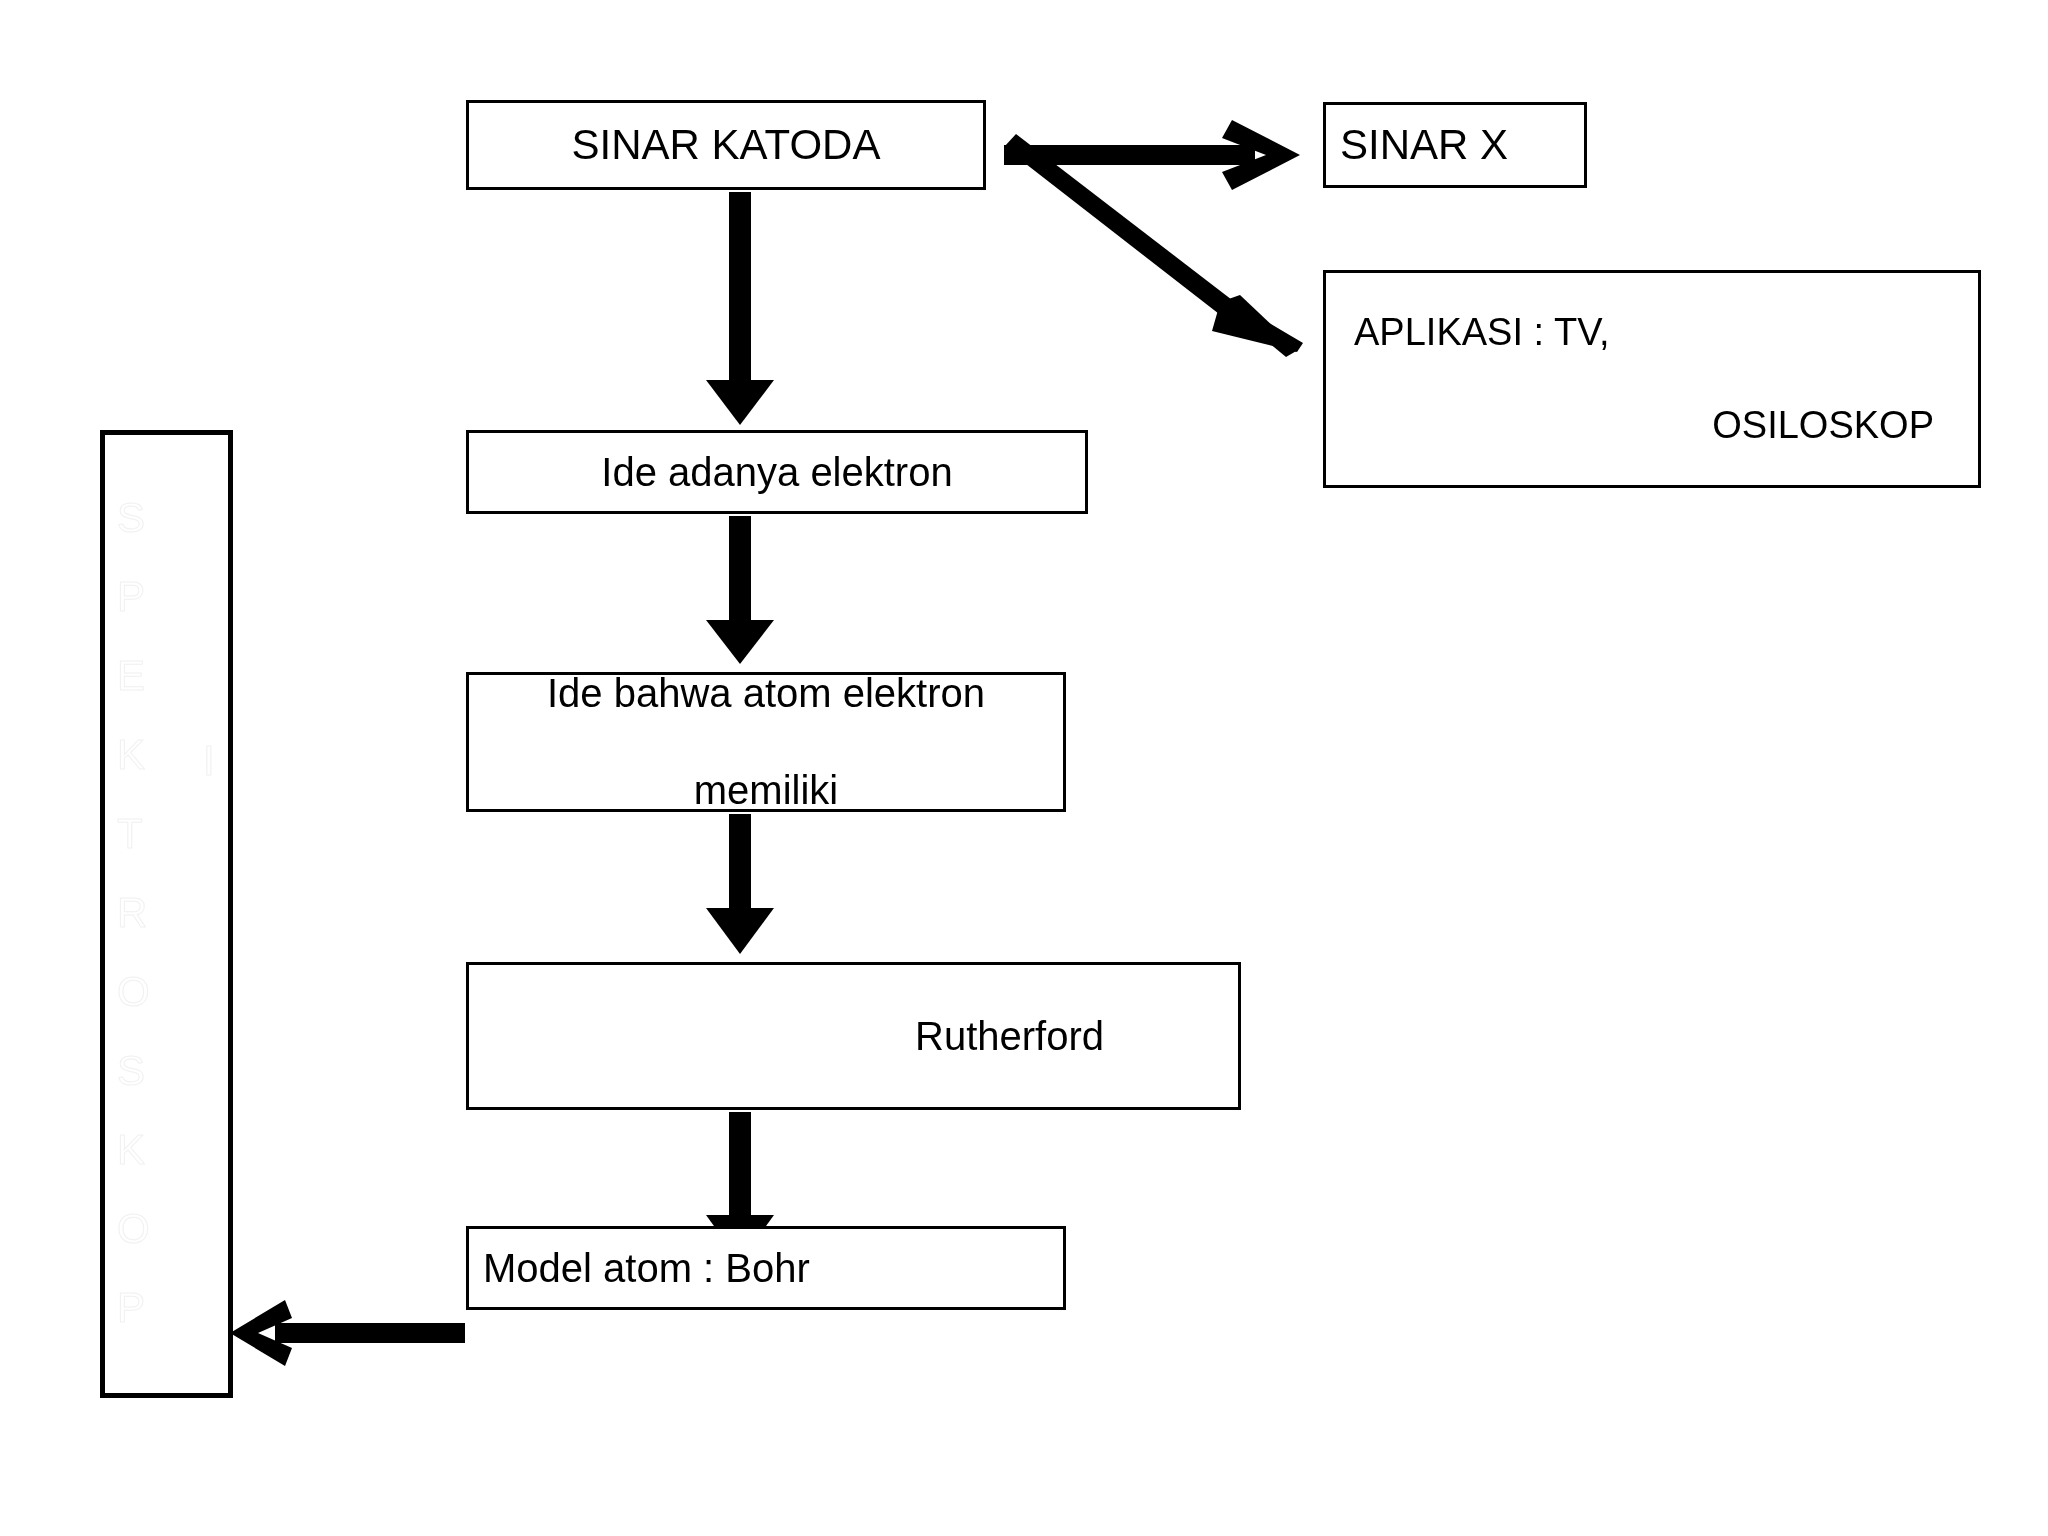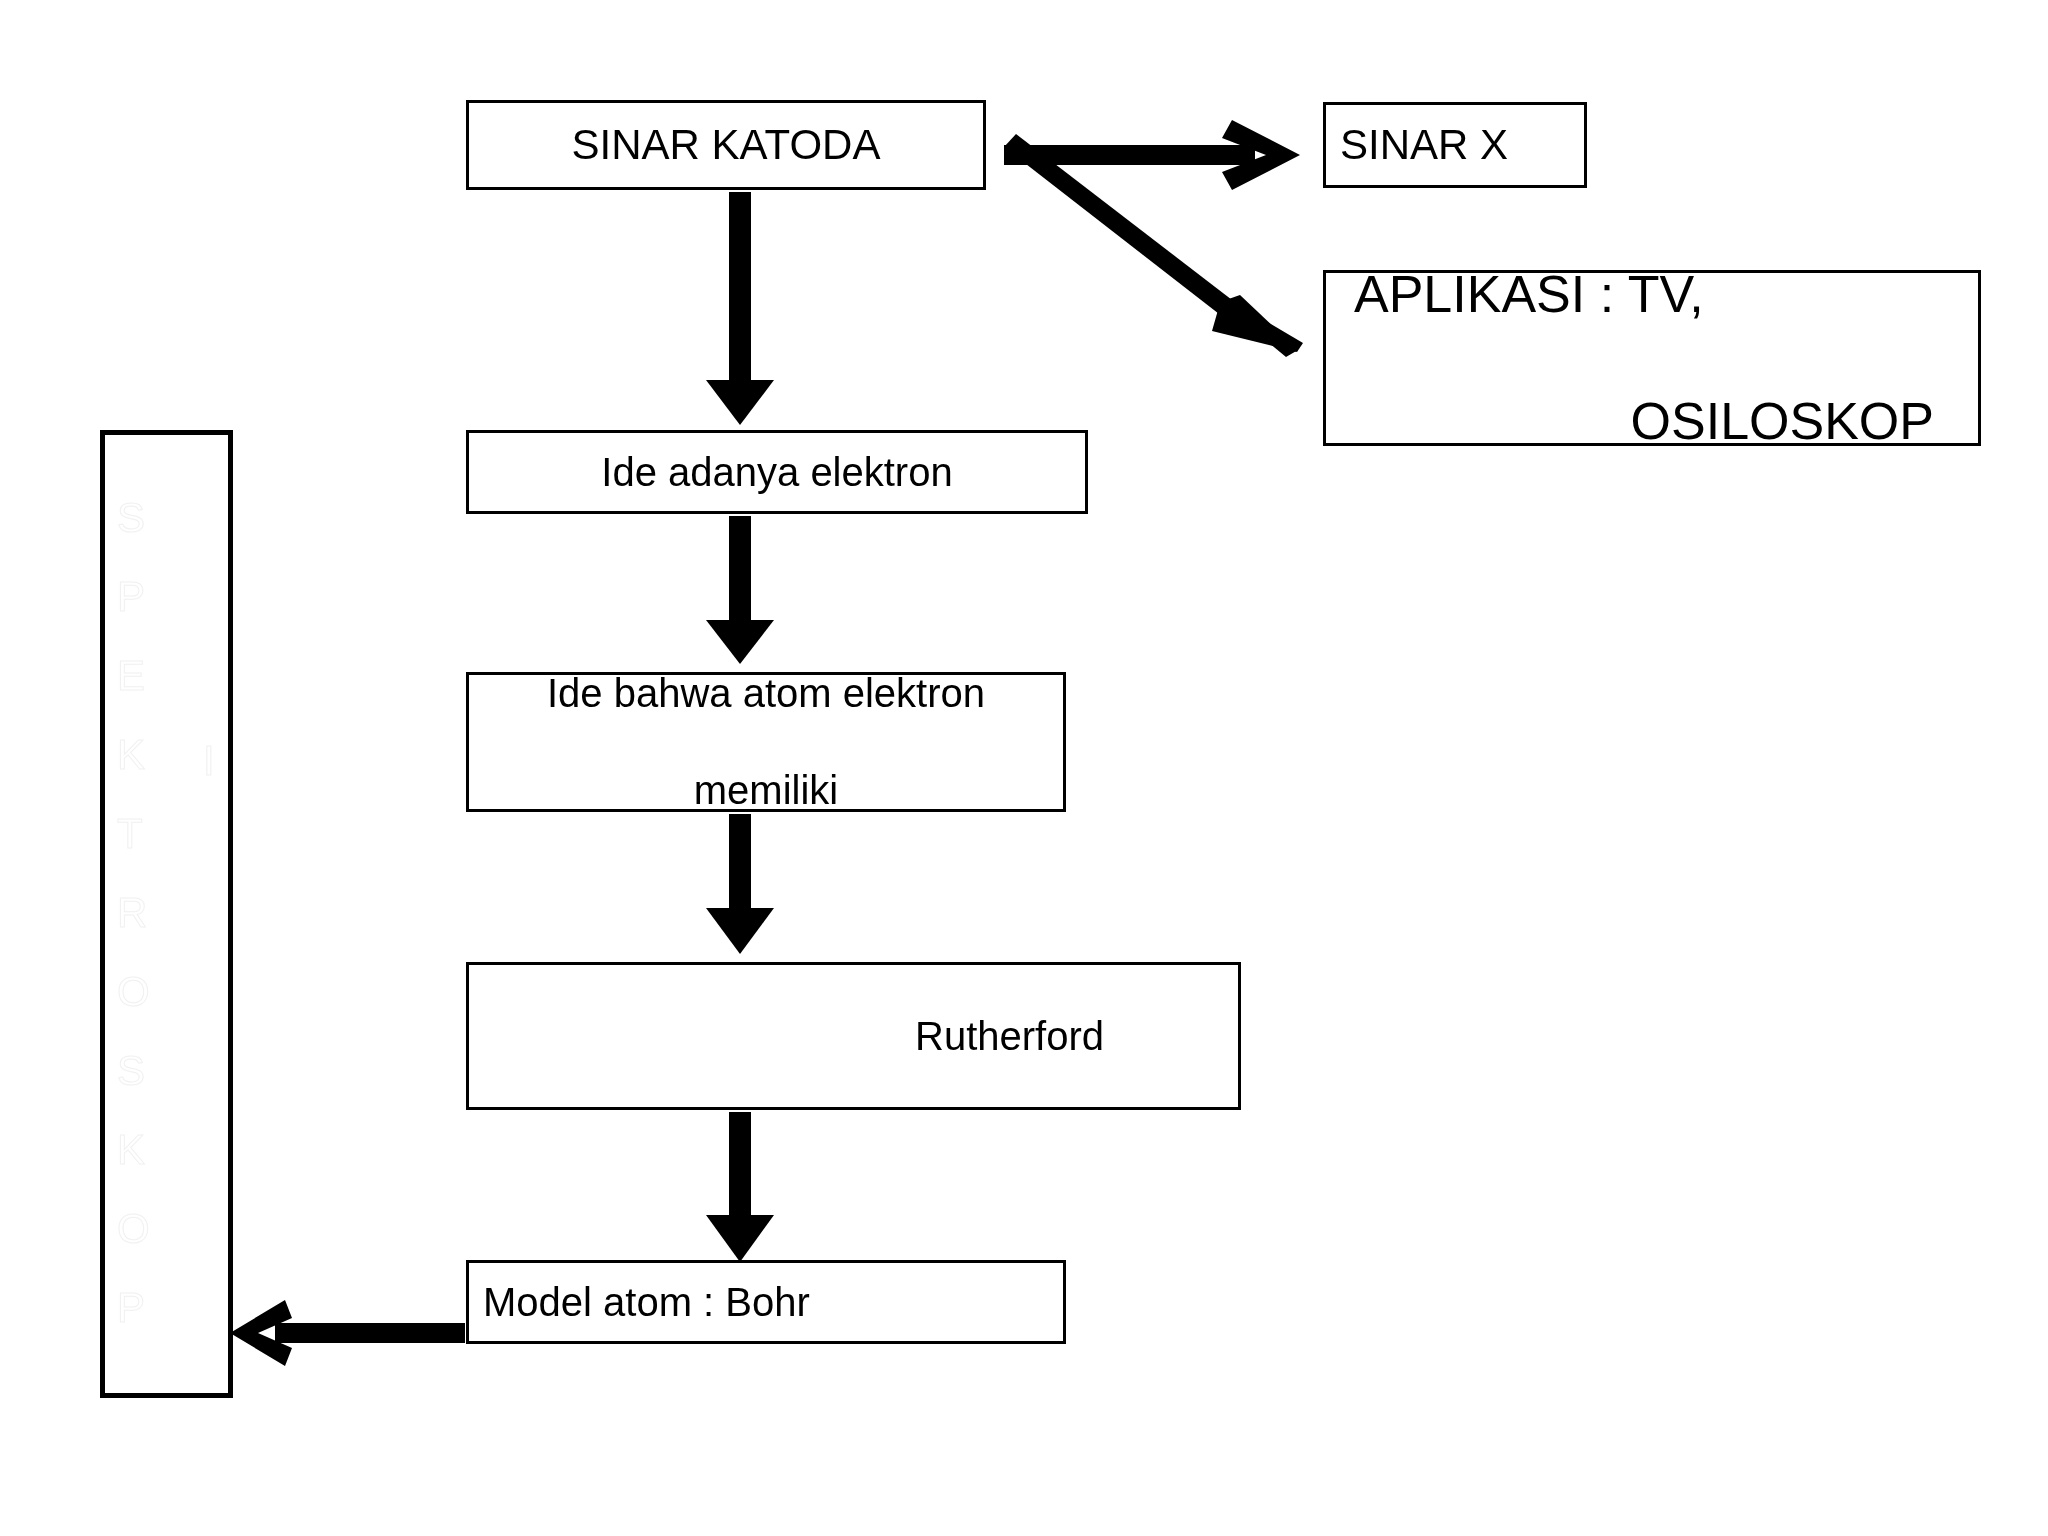--- a/index.html
+++ b/index.html
@@ -40,37 +40,37 @@
   
   #node-sinar-katoda {
     left: 466px;  top: 100px;  width: 520px;  height: 90px;
     font-size: 42px;
   }
   #node-sinar-x {
     left: 1323px; top: 102px;  width: 264px;  height: 86px;
     font-size: 42px;
   }
   #node-aplikasi {
-    left: 1323px; top: 270px;  width: 658px;  height: 176px;
-    font-size: 52px;
+    left: 1323px; top: 270px;  width: 658px;  height: 218px;
+    font-size: 38px;
   }
   #node-ide-elektron {
     left: 466px;  top: 430px;  width: 622px;  height: 84px;
     font-size: 40px;
   }
   #node-ide-struktur {
     left: 466px;  top: 672px;  width: 600px;  height: 140px;
     font-size: 40px;
   }
   #node-model-thomson {
     left: 466px;  top: 962px;  width: 775px;  height: 148px;
     font-size: 40px;
   }
   #node-model-bohr {
-    left: 466px;  top: 1260px; width: 600px;  height: 84px;
+    left: 466px;  top: 1226px; width: 600px;  height: 84px;
     font-size: 40px;
   }
 
   
   .ind-line {
     display: block;
   }
   .ind-line.second {
     text-align: right;
     padding-right: 26px;

